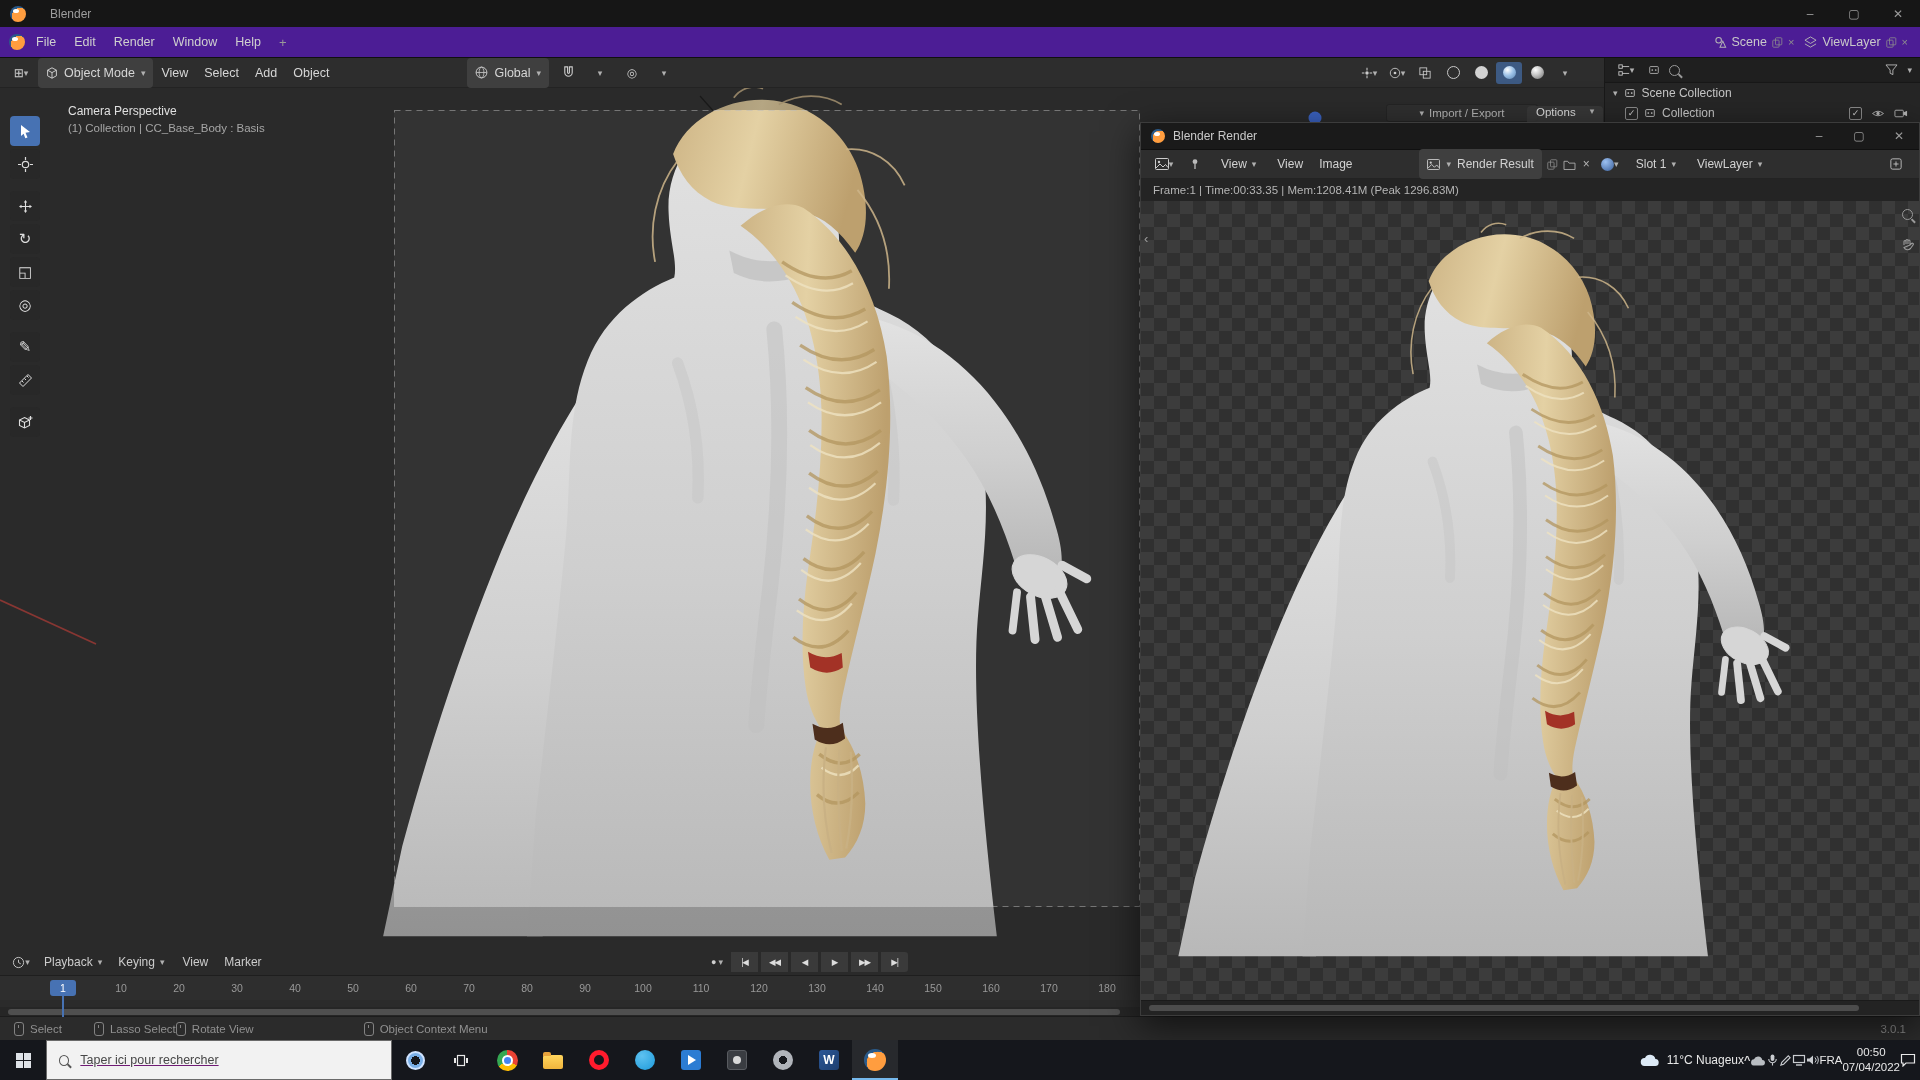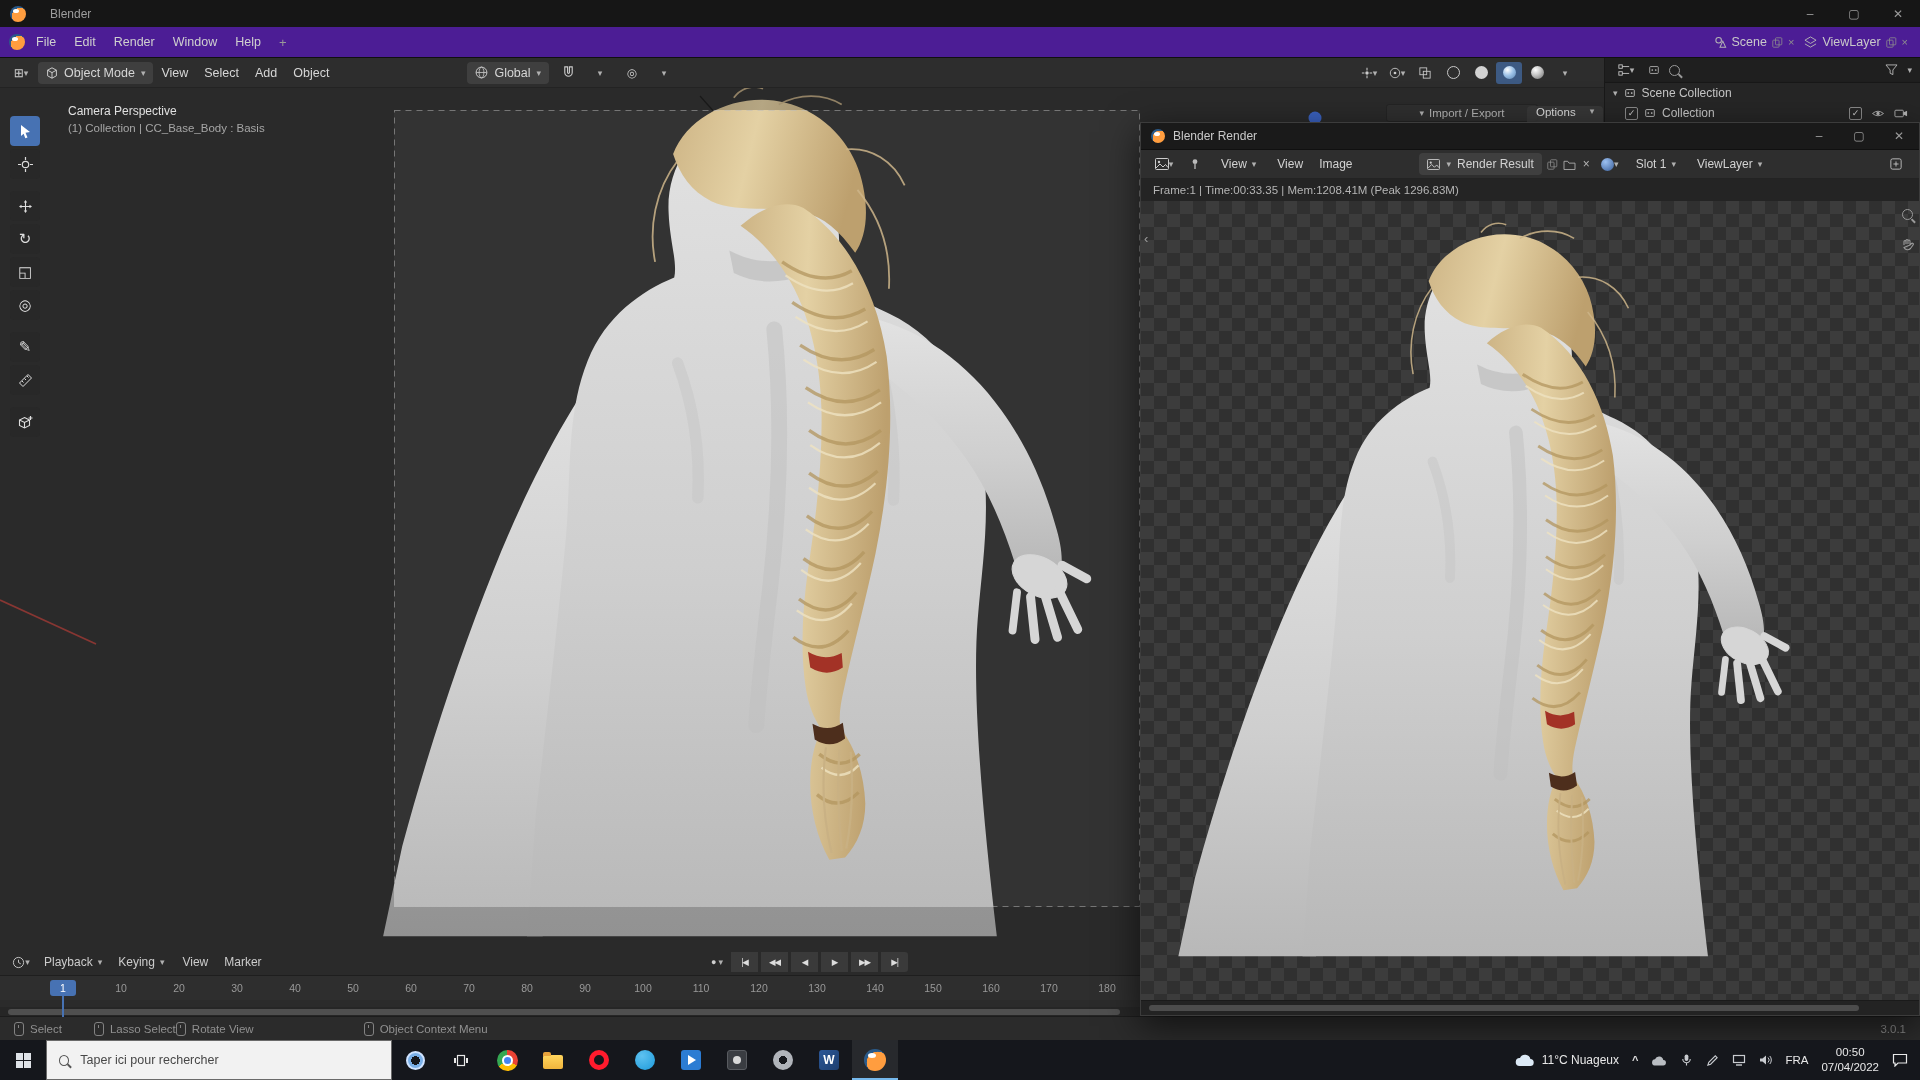--- a/index.html
+++ b/index.html
@@ -26,21 +26,21 @@
   .ws-tab.active{background:#353535;color:#eaeaea;}
   .ws-add{color:#999;padding:0 9px;font-size:13px;}
   .top-right{margin-left:auto;display:flex;align-items:center;gap:10px;padding-right:12px;}
   .sel-group{display:flex;align-items:center;gap:5px;color:#c9c9c9;}
   .mini-ic{display:inline-flex;align-items:center;}
   .ghost{color:#8f8f8f;font-size:11px;}
 
   
   .vp-header{position:absolute;top:58px;left:0;width:1604px;height:30px;background:#2d2d2d;display:flex;align-items:center;font-size:12.5px;color:#d6d6d6;border-bottom:1px solid #232323;box-sizing:border-box;}
   .vph-left{display:flex;align-items:center;gap:4px;padding-left:8px;}
-  .widget{background:#3f3f3f;border-radius:4px;height:22px;display:flex;align-items:center;padding:0 8px;gap:6px;white-space:nowrap;}
+  .widget{background:#3f3f3f;border-radius:4px;height:30px;display:flex;align-items:center;padding:0 8px;gap:6px;white-space:nowrap;}
   .caret{font-size:9px;color:#b0b0b0;}
   .vmenu{padding:0 8px;line-height:30px;}
   .center-group{display:flex;align-items:center;gap:6px;margin-left:130px;}
   .hgroup{display:flex;align-items:center;gap:2px;margin-left:auto;margin-right:26px;}
   .hicon{height:22px;min-width:22px;border-radius:3px;display:flex;align-items:center;justify-content:center;color:#cfcfcf;font-size:12px;padding:0 2px;}
   .hicon.active{background:#3d5a83;}
   .sph{width:13px;height:13px;border-radius:50%;}
   .sph.wire{border:1.5px solid #c9c9c9;box-sizing:border-box;}
   .sph.solid{background:#d2d2d2;}
   .sph.material{background:radial-gradient(circle at 35% 30%, #fff, #9ec3e8 45%, #5a83b0);}
@@ -117,39 +117,39 @@
   .mag::after{content:"";position:absolute;width:5px;height:1.5px;background:#9a9a9a;transform:rotate(45deg);right:-4px;bottom:-2px;}
   .mag.dark{border-color:#555;}
   .mag.dark::after{background:#555;}
 
   
   .taskbar{position:absolute;top:1040px;left:0;right:0;height:40px;background:#15171c;display:flex;align-items:center;z-index:50;}
   .tb-slot{width:46px;height:40px;display:flex;align-items:center;justify-content:center;position:relative;flex:0 0 auto;}
   .tb-slot.active{background:rgba(255,255,255,.08);box-shadow:inset 0 -2px 0 #76b9ed;}
   .ic-win{width:15px;height:15px;background:linear-gradient(#dfe3e8,#dfe3e8) 0 0/7px 7px no-repeat,linear-gradient(#dfe3e8,#dfe3e8) 8px 0/7px 7px no-repeat,linear-gradient(#dfe3e8,#dfe3e8) 0 8px/7px 7px no-repeat,linear-gradient(#dfe3e8,#dfe3e8) 8px 8px/7px 7px no-repeat;}
   .searchbox{width:346px;height:40px;background:#f2f2f2;display:flex;align-items:center;gap:9px;padding:0 12px;border:1px solid #6a6a6a;box-sizing:border-box;flex:0 0 auto;}
-  .searchbox input{border:none;background:transparent;font-size:12.5px;color:#701a75;width:100%;outline:none;font-family:"Liberation Sans",sans-serif;}
+  .searchbox input{border:none;background:transparent;font-size:12.5px;color:#701a75;width:100%;outline:none;font-family:"Liberation Sans",sans-serif;text-decoration:underline;}
   .searchbox input::placeholder{color:#474747;}
   .ic-cortana{width:19px;height:19px;border-radius:50%;border:2px solid #cfe3ff;box-sizing:border-box;background:radial-gradient(circle,#15171c 40%,#7ab0e8 41% 100%);}
   .ic-chrome{width:21px;height:21px;border-radius:50%;background:conic-gradient(#ea4335 0 33%,#fbbc05 0 66%,#34a853 0 100%);position:relative;}
   .ic-chrome::after{content:"";position:absolute;inset:5px;border-radius:50%;background:#4285f4;border:2px solid #fff;}
   .ic-folder{width:20px;height:14px;background:linear-grad#;background:linear-gradient(#ffd65e,#f0b43c);border-radius:2px;position:relative;margin-top:3px;}
   .ic-folder::before{content:"";position:absolute;top:-3px;left:0;width:8px;height:4px;background:#e8a33c;border-radius:2px 2px 0 0;}
   .ic-opera{width:20px;height:20px;border-radius:50%;border:5px solid #ff1b2d;box-sizing:border-box;}
   .ic-blue{width:20px;height:20px;border-radius:50%;background:radial-gradient(circle at 35% 30%,#5ec2f0,#1d9ada);}
   .ic-bluesq{width:20px;height:20px;border-radius:3px;background:#2b7cd3;position:relative;}
   .ic-bluesq::after{content:"";position:absolute;left:7px;top:5px;border-left:8px solid #fff;border-top:5px solid transparent;border-bottom:5px solid transparent;}
   .ic-dark{width:20px;height:20px;border-radius:3px;background:#3a3d42;border:1px solid #585b60;box-sizing:border-box;position:relative;}
   .ic-dark::after{content:"";position:absolute;inset:5px;border-radius:50%;background:#d8d8d8;}
   .ic-gray{width:20px;height:20px;border-radius:50%;background:radial-gradient(circle,#15171c 28%,#b0b4ba 29% 100%);}
   .ic-word{width:20px;height:20px;border-radius:3px;background:linear-gradient(135deg,#2b5797,#1e3f6f);position:relative;}
   .ic-word::after{content:"W";position:absolute;inset:0;color:#fff;font-size:12px;font-weight:bold;display:flex;align-items:center;justify-content:center;}
   .ic-blender{width:22px;height:22px;border-radius:50%;background:radial-gradient(circle at 62% 62%, #ff9d3f 0 56%, #2a5a8a 58% 100%);position:relative;}
   .ic-blender::after{content:"";position:absolute;left:4px;top:4px;width:8px;height:5px;border-radius:50%;background:#fff;}
-  .tray{margin-left:auto;display:flex;align-items:center;gap:13px;padding-right:12px;color:#e8e8e8;font-size:12px;}
+  .tray{margin-left:auto;display:flex;align-items:center;padding-right:4px;color:#e8e8e8;font-size:12px;}
   .weather{display:flex;align-items:center;gap:7px;white-space:nowrap;}
   .chev{font-size:11px;font-weight:bold;color:#ddd;}
   .clockblk{text-align:center;font-size:11.5px;line-height:1.3;white-space:nowrap;}
   .lang{font-size:11.5px;}
   svg{display:block;}
 </style>
 </head>
 <body>
 
 <div id="root" class="nosel">

